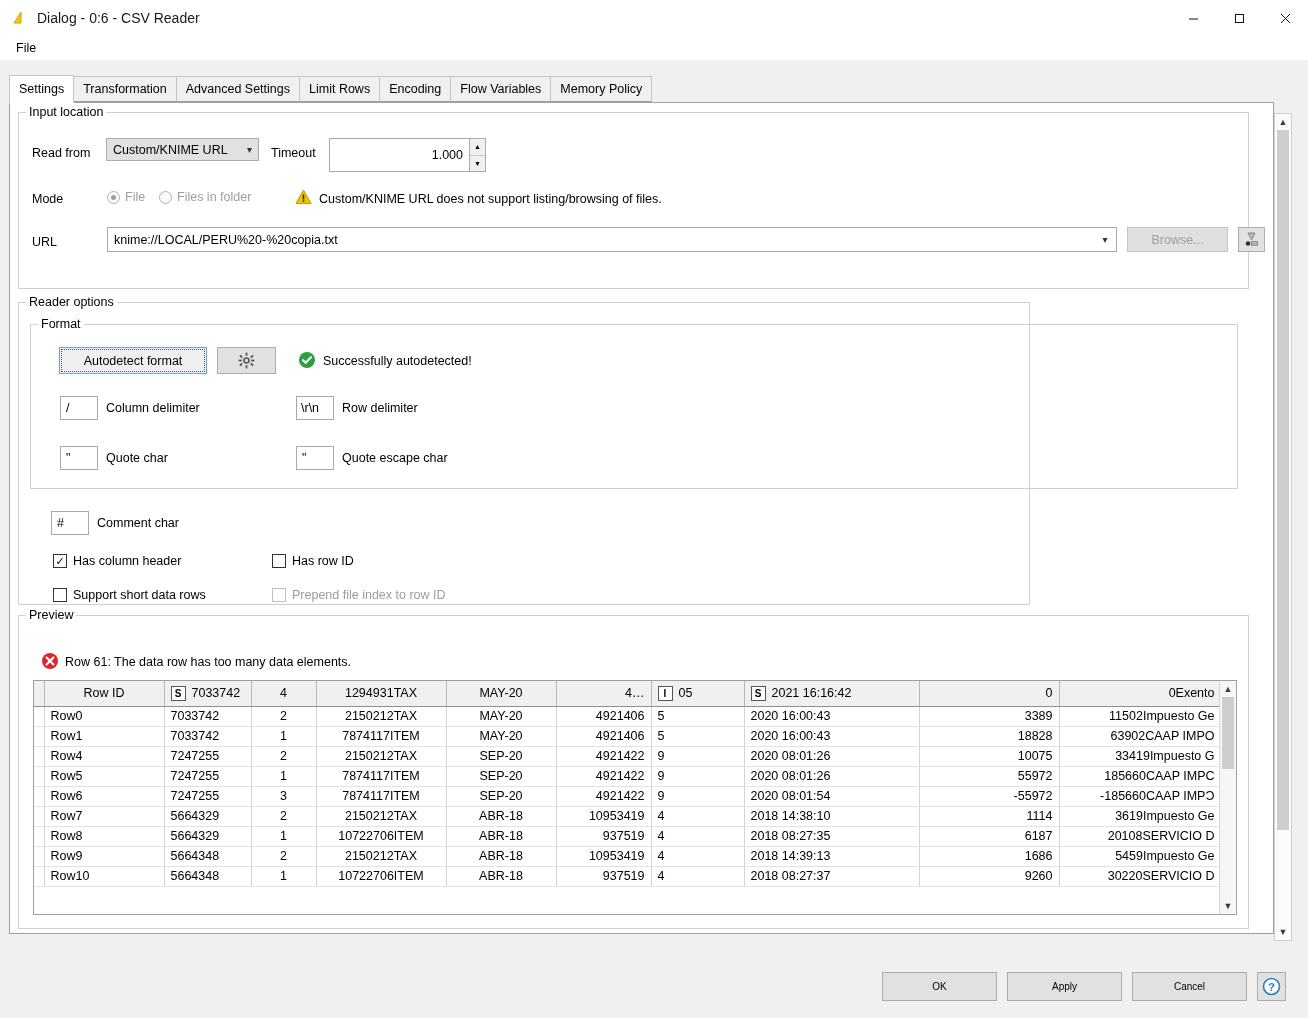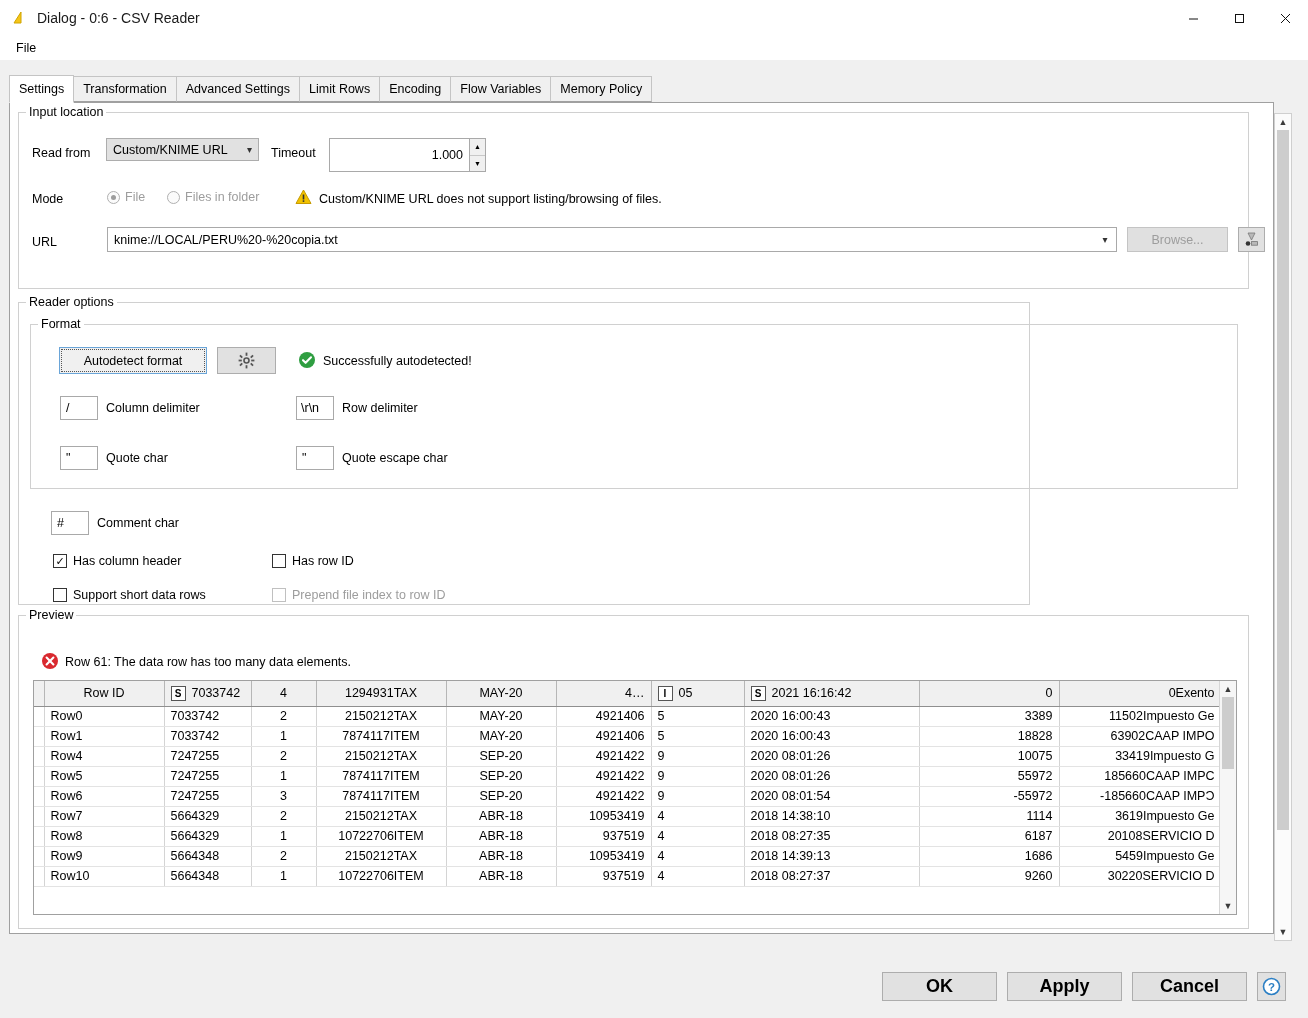--- a/index.html
+++ b/index.html
@@ -157,21 +157,21 @@
     display:flex; flex-direction:column; align-items:center;
   }
   .vscroll .arw { height:16px; display:flex; align-items:center; justify-content:center; font-size:9px; color:#3a3a3a; }
   .vscroll .track { flex:1; width:100%; position:relative; }
   .vscroll .thumb { position:absolute; left:2px; right:2px; background:#cdcdcd; }
 
   
   .footer { position:absolute; left:0; bottom:0; width:1308px; height:60px; background:#f0f0f0; }
   .footer .row { position:absolute; right:22px; top:14px; display:flex; align-items:center; gap:10px; }
   .fbtn { width:115px; height:29px; background:#e1e1e1; border:1px solid #adadad;
-          display:flex; align-items:center; justify-content:center; font-size:18px;font-weight:bold; }
+          display:flex; align-items:center; justify-content:center; font-size:10px; }
   .helpbtn { width:29px; height:29px; background:#e1e1e1; border:1px solid #adadad;
              display:flex; align-items:center; justify-content:center; }
 </style>
 </head>
 <body>
 
 <div class="titlebar">
   <span class="title-icon">
     <svg width="16" height="16" viewBox="0 0 16 16">
       <polygon points="2,13 9,13 9,2" fill="#f5c518" stroke="#d0a400" stroke-width="1"></polygon>
@@ -231,21 +231,21 @@
         <div>▲</div>
         <div>▼</div>
       </div>
     </div>
 
     <span class="lbl" style="position:absolute; left:13px; top:79px;">Mode</span>
     <span class="radio" style="position:absolute; left:88px; top:77px;">
       <span class="rdot sel"></span>
       <span class="lbl dim">File</span>
     </span>
-    <span class="radio" style="position:absolute; left:148px; top:77px;justify-content:flex-end;">
+    <span class="radio" style="position:absolute; left:140px; top:77px;justify-content:flex-end;">
       <span class="rdot"></span>
       <span class="lbl dim">Files in folder</span>
     </span>
     <span style="position:absolute; left:276px; top:76px;">
       <svg width="17" height="16" viewBox="0 0 17 16">
         <polygon points="8.5,1 16,14.5 1,14.5" fill="#f2c200" stroke="#c69a00" stroke-width="1"></polygon>
         <rect x="7.7" y="5.5" width="1.6" height="5" fill="#333"></rect>
         <rect x="7.7" y="11.3" width="1.6" height="1.6" fill="#333"></rect>
       </svg>
     </span>

